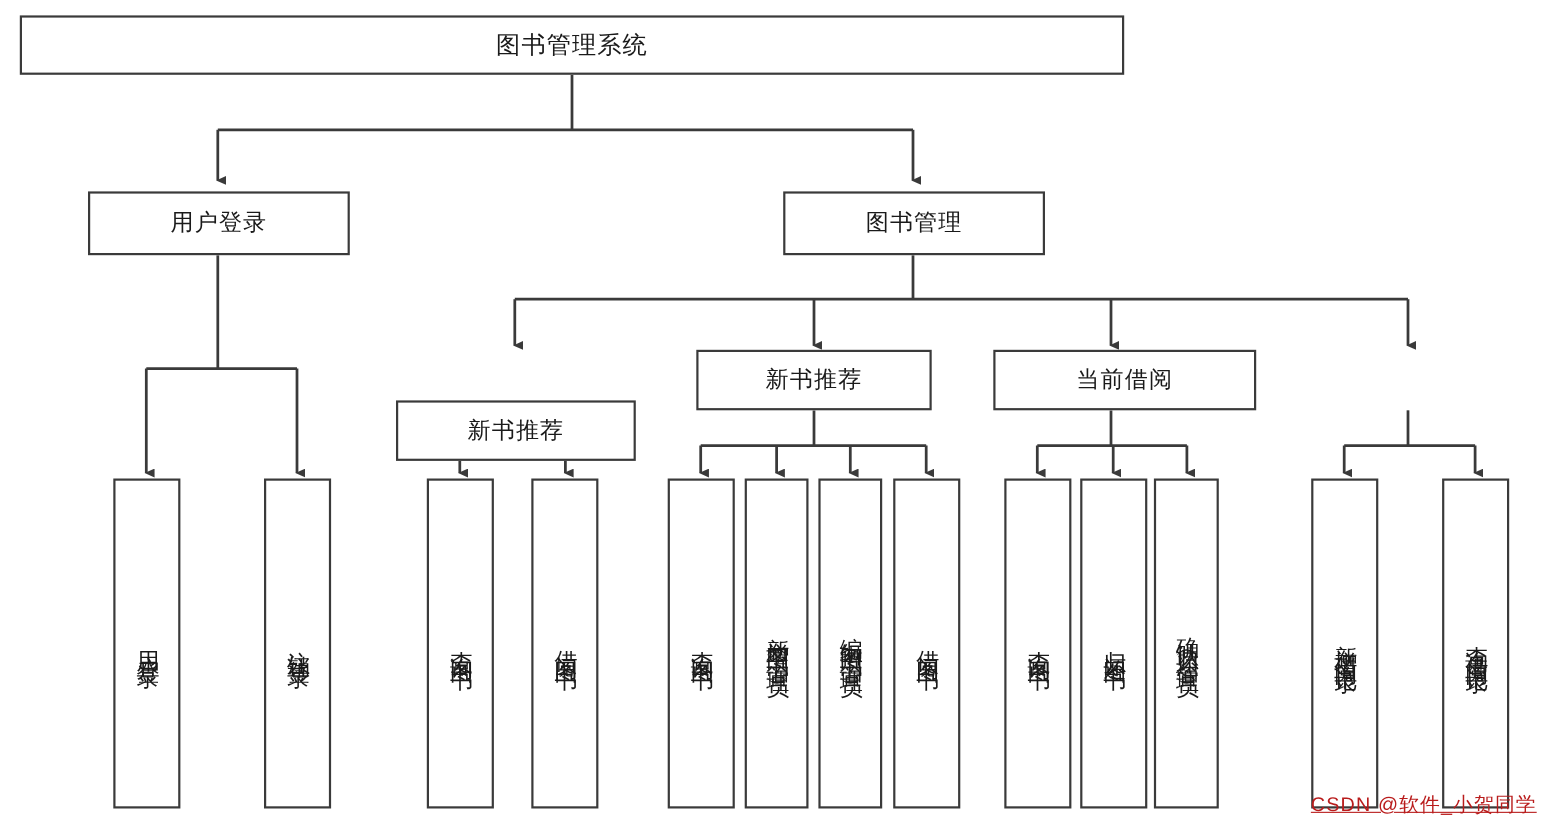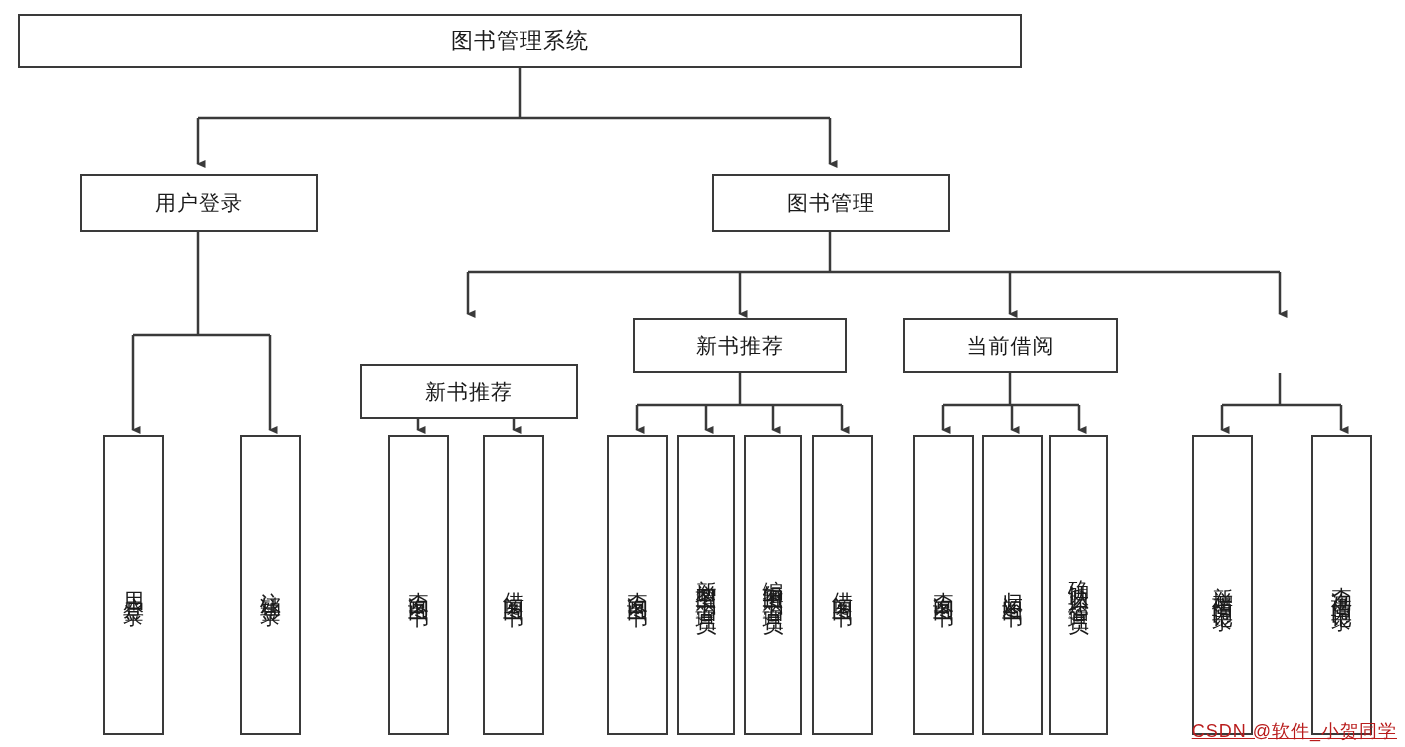--- a/index.html
+++ b/index.html
@@ -130,21 +130,21 @@
   <div class="node node-h" style="left:712px; top:174px; width:238px; height:58px;">
     <span class="lbl">图书管理</span>
   </div>
 
   <div class="node node-h" style="left:360px; top:318px; width:218px; height:55px;margin-top:46px;">
     <span class="lbl">新书推荐</span>
   </div>
   <div class="node node-h" style="left:633px; top:318px; width:214px; height:55px;">
     <span class="lbl">新书推荐</span>
   </div>
-  <div class="node node-h" style="left:903px; top:318px; width:215px; height:55px;">
+  <div class="node node-h" style="left:903px; top:318px; width:239px; height:55px;">
     <span class="lbl">当前借阅</span>
   </div>
 
   <div class="node node-v" style="left:103px; top:435px; width:61px; height:300px;">
     <span class="lbl">用户登录</span>
   </div>
   <div class="node node-v" style="left:240px; top:435px; width:61px; height:300px;">
     <span class="lbl">注销登录</span>
   </div>
 

